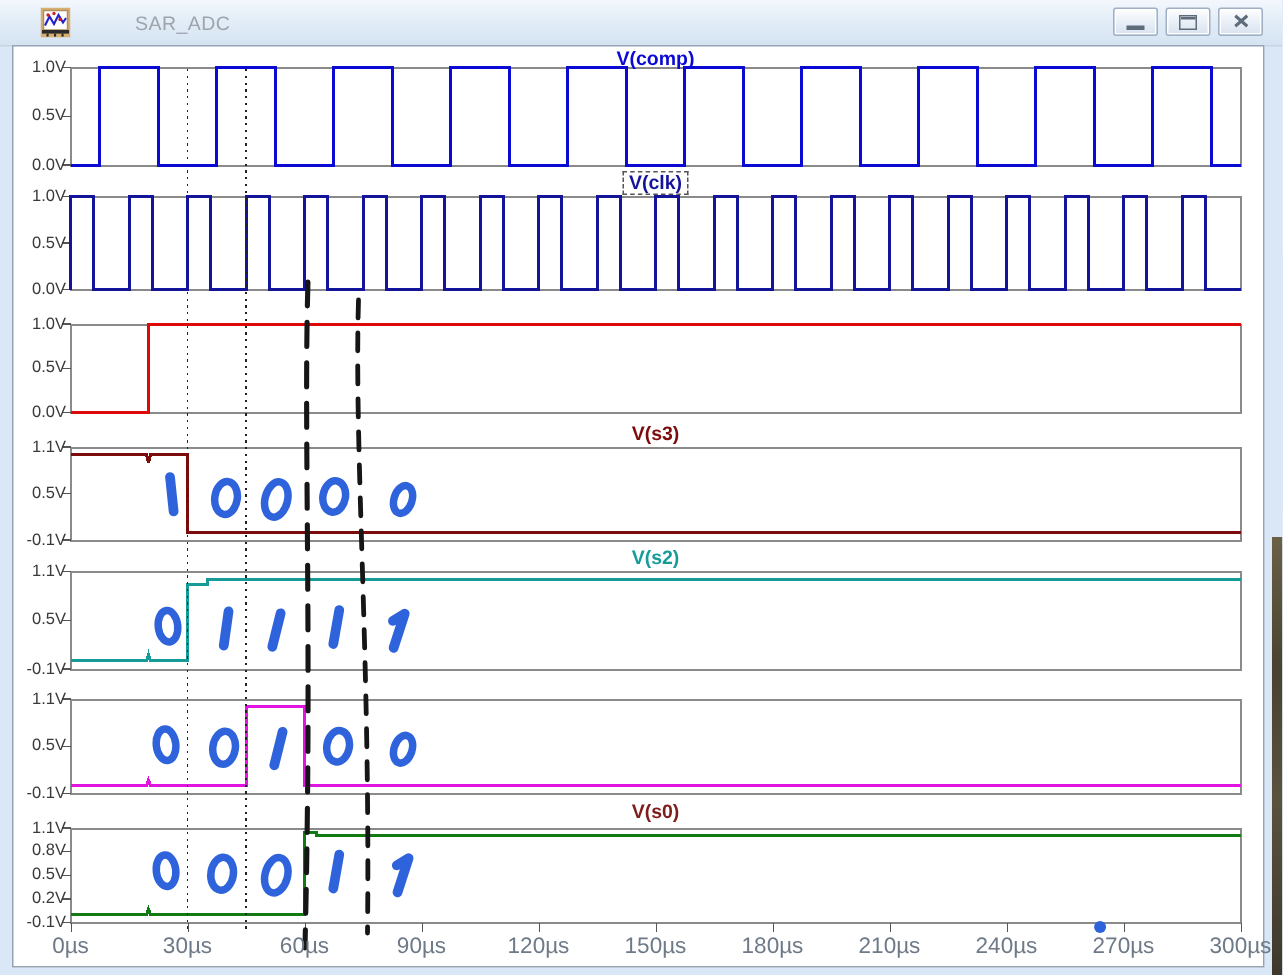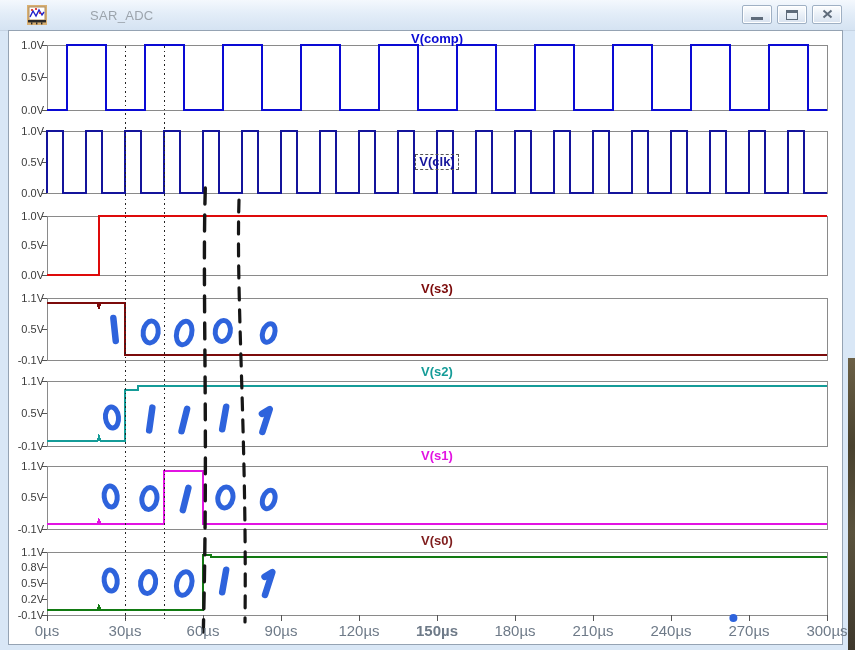--- a/index.html
+++ b/index.html
@@ -14,21 +14,21 @@
   .winbtn{width:30px;height:19px;border:1px solid #9FB0C4;border-radius:2px;
     background:linear-gradient(#FEFEFE,#EBF1F8 45%,#D8E2EF);box-shadow:inset 0 0 0 1px #ffffff;
     display:flex;align-items:center;justify-content:center;padding:0;cursor:pointer;}
   .glyph-min{display:block;width:12px;height:3px;background:#5E6B7A;margin-top:8px;}
   .glyph-restore{display:block;width:10px;height:8px;border:1px solid #5E6B7A;box-shadow:inset 0 2px 0 #5E6B7A;}
   .client{position:absolute;left:8px;top:30px;width:833px;height:613px;background:#FFFFFF;border:1px solid #95A3B3;}
   #plot-root{position:absolute;left:0;top:0;width:855px;height:650px;}
   .plot-svg{position:absolute;left:0;top:0;}
   .pane-label{position:absolute;left:47px;width:780px;text-align:center;font-size:13px;font-weight:bold;height:14px;line-height:14px;}
   .pane-label span{display:inline-block;padding:0 3px;}
-  .pane-label.selected span{outline:1px dashed #555;margin-top:40px;}
+  .pane-label.selected span{outline:1px dashed #555;}
   .ytick{position:absolute;left:0;width:44px;text-align:right;font-size:11px;color:#3A3A3A;height:13px;line-height:13px;}
   .xtick{position:absolute;width:64px;text-align:center;font-size:15px;color:#6E7A88;height:15px;line-height:15px;}
   .desktop-strip{position:absolute;left:848px;top:358px;width:7px;height:292px;
     background:linear-gradient(180deg,#6B6046,#49422F 30%,#5A523D 60%,#3E382C);}
 </style>
 </head>
 <body>
 
 <div class="window">
 
@@ -154,36 +154,35 @@
       <div class="ytick" style="top: 239px;">0.5V</div>
       <div class="ytick" style="top: 268.5px;">0.0V</div>
       <div class="pane-label" style="top: 282px; color: rgb(124, 11, 11);"><span>V(s3)</span></div>
       <div class="ytick" style="top: 291.5px;">1.1V</div>
       <div class="ytick" style="top: 322.5px;">0.5V</div>
       <div class="ytick" style="top: 353.5px;">-0.1V</div>
       <div class="pane-label" style="top: 365px; color: rgb(21, 156, 152);"><span>V(s2)</span></div>
       <div class="ytick" style="top: 374.5px;">1.1V</div>
       <div class="ytick" style="top: 407px;">0.5V</div>
       <div class="ytick" style="top: 439.5px;">-0.1V</div>
-      <div class="pane-label" style="top: 449px; color: rgb(226, 20, 226);"><span>V(s1)</span></div>
       <div class="ytick" style="top: 459.5px;">1.1V</div>
       <div class="ytick" style="top: 491px;">0.5V</div>
       <div class="ytick" style="top: 522.5px;">-0.1V</div>
       <div class="pane-label" style="top: 534px; color: #7f1d1d;"><span>V(s0)</span></div>
       <div class="ytick" style="top: 545.5px;">1.1V</div>
       <div class="ytick" style="top: 561.25px;">0.8V</div>
       <div class="ytick" style="top: 577px;">0.5V</div>
       <div class="ytick" style="top: 592.75px;">0.2V</div>
       <div class="ytick" style="top: 608.5px;">-0.1V</div>
       <div class="xtick" style="left: 15px; top: 623px;">0µs</div>
       <div class="xtick" style="left: 93px; top: 623px;">30µs</div>
       <div class="xtick" style="left: 171px; top: 623px;">60µs</div>
       <div class="xtick" style="left: 249px; top: 623px;">90µs</div>
       <div class="xtick" style="left: 327px; top: 623px;">120µs</div>
-      <div class="xtick" style="left: 405px; top: 623px; font-weight: bold;">150µs</div>
+      <div class="xtick" style="left: 405px; top: 623px;">150µs</div>
       <div class="xtick" style="left: 483px; top: 623px;">180µs</div>
       <div class="xtick" style="left: 561px; top: 623px;">210µs</div>
       <div class="xtick" style="left: 639px; top: 623px;">240µs</div>
       <div class="xtick" style="left: 717px; top: 623px;">270µs</div>
       <div class="xtick" style="left: 795px; top: 623px;">300µs</div>
     </div>
   <div class="desktop-strip"></div>
 
 </div>
 

